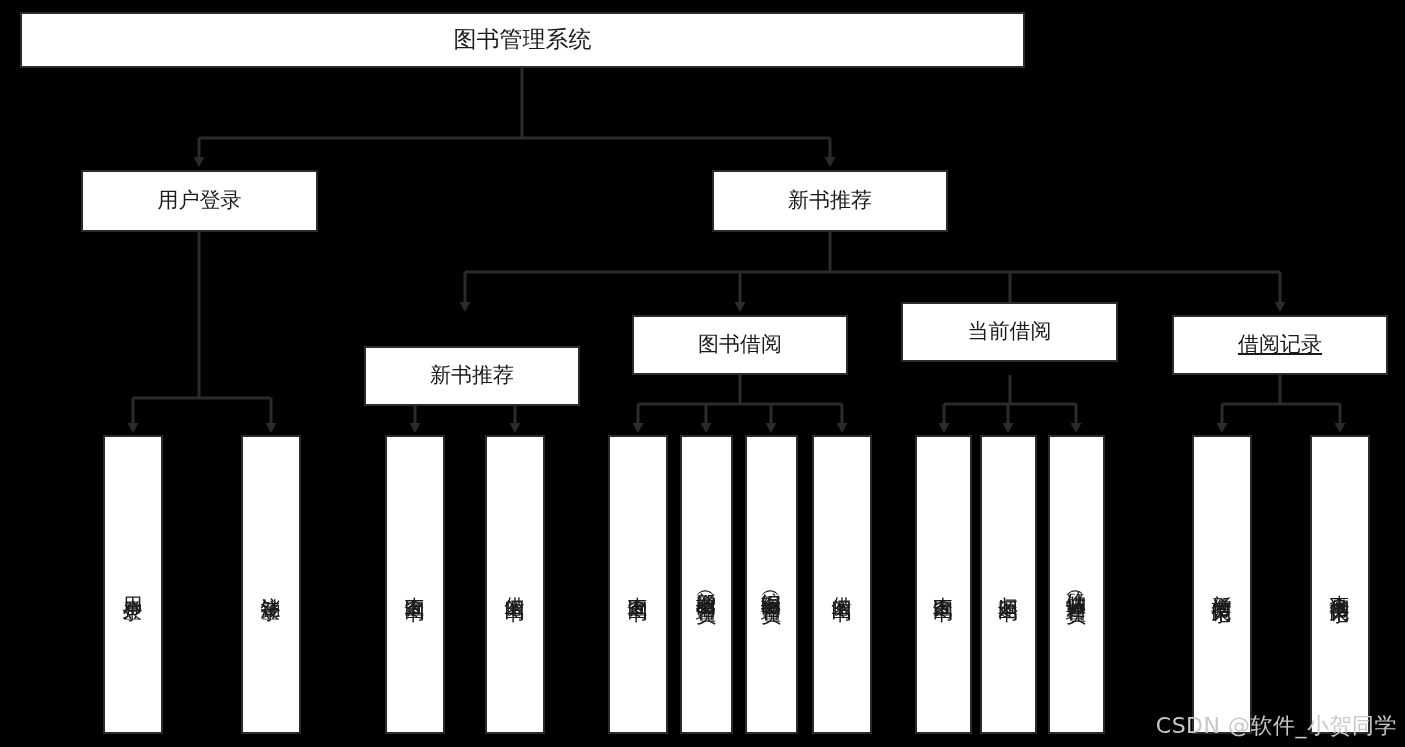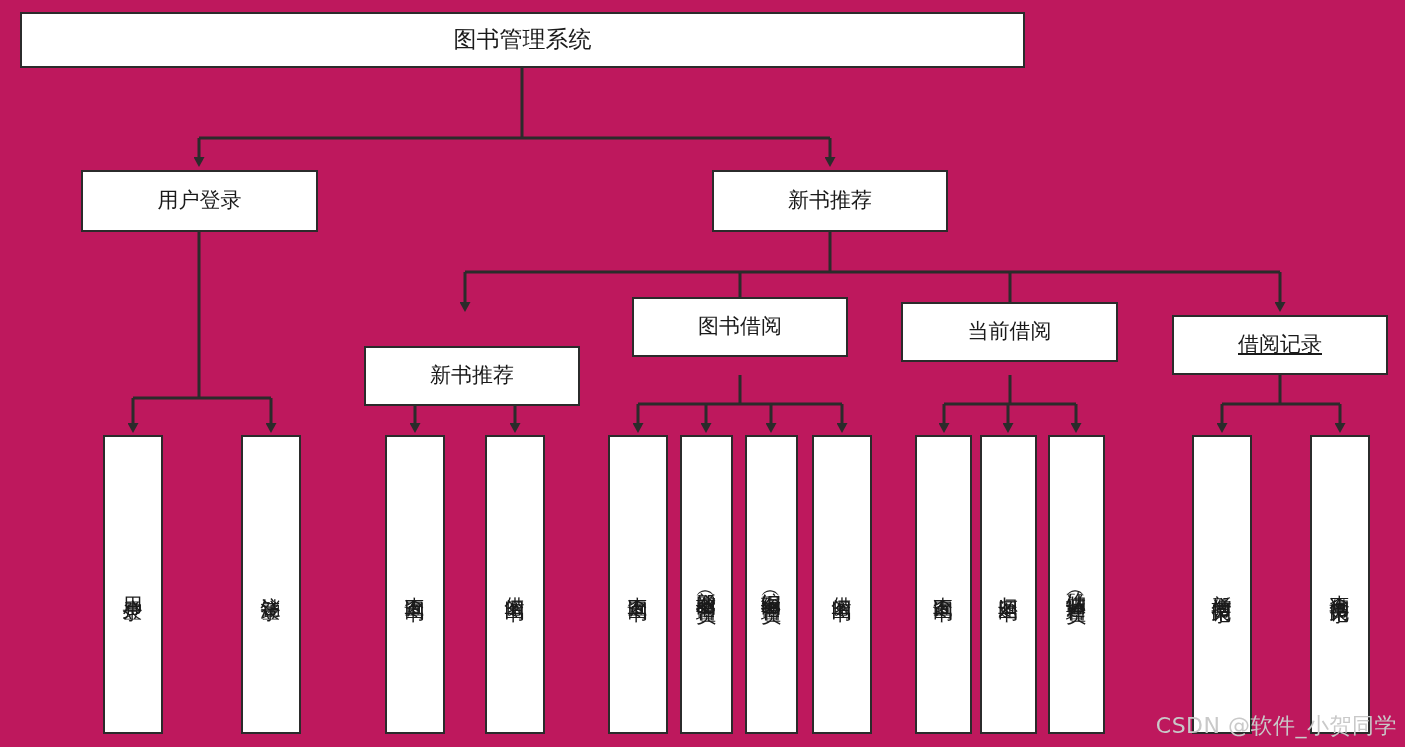--- a/index.html
+++ b/index.html
@@ -7,21 +7,21 @@
     padding: 0;
     background: #ffffff;
   }
   body {
     font-family: "DejaVu Sans", "Liberation Sans", sans-serif;
   }
   #canvas {
     position: relative;
     width: 1405px;
     height: 747px;
-    background: #be185d;
+    background: #000000;
     overflow: hidden;
   }
   #edges {
     position: absolute;
     left: 0;
     top: 0;
     width: 1405px;
     height: 747px;
     pointer-events: none;
   }
@@ -138,21 +138,21 @@
   <div class="node branch" style="left:81px; top:170px; width:237px; height:62px;">
     <span>用户登录</span>
   </div>
   <div class="node branch" style="left:712px; top:170px; width:236px; height:62px;">
     <span>新书推荐</span>
   </div>
 
   <div class="node branch" style="left:364px; top:315px; width:216px; height:60px;margin-top:31px;">
     <span>新书推荐</span>
   </div>
-  <div class="node branch" style="left:632px; top:297px; width:216px; height:60px;">
+  <div class="node branch" style="left:632px; top:315px; width:216px; height:60px;">
     <span>图书借阅</span>
   </div>
   <div class="node branch" style="left:901px; top:302px; width:217px; height:60px;">
     <span>当前借阅</span>
   </div>
   <div class="node branch" style="left:1172px; top:315px; width:216px; height:60px;text-decoration:underline;">
     <span>借阅记录</span>
   </div>
 
   <div class="node leaf" style="left:103px; top:435px; width:60px; height:299px;">

